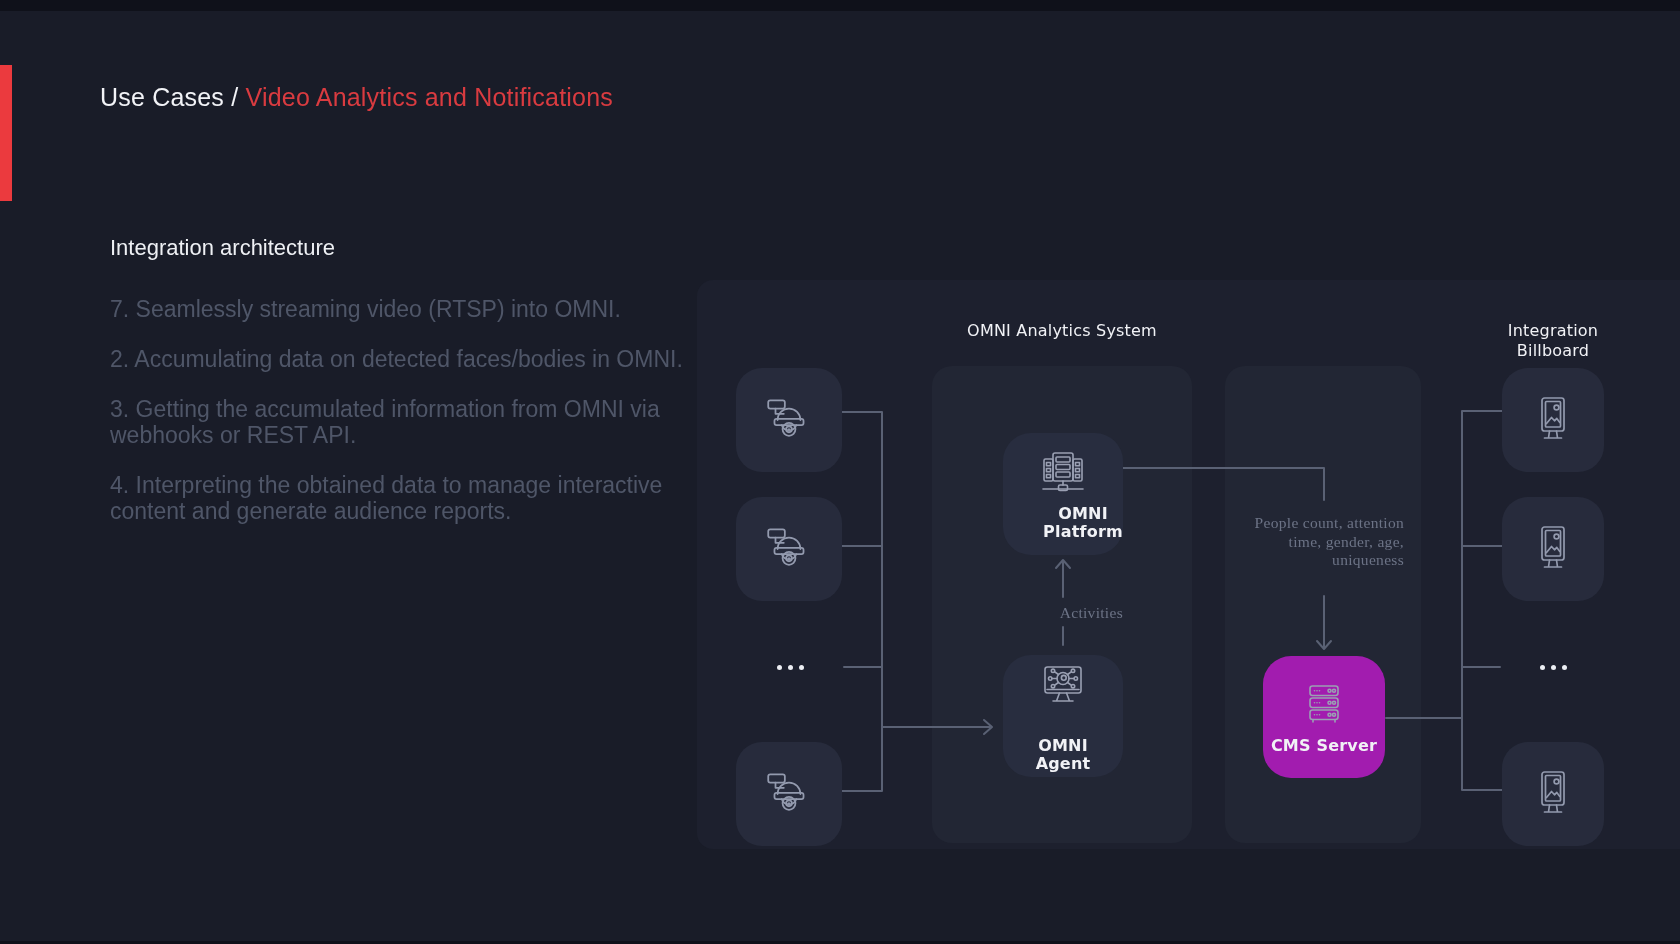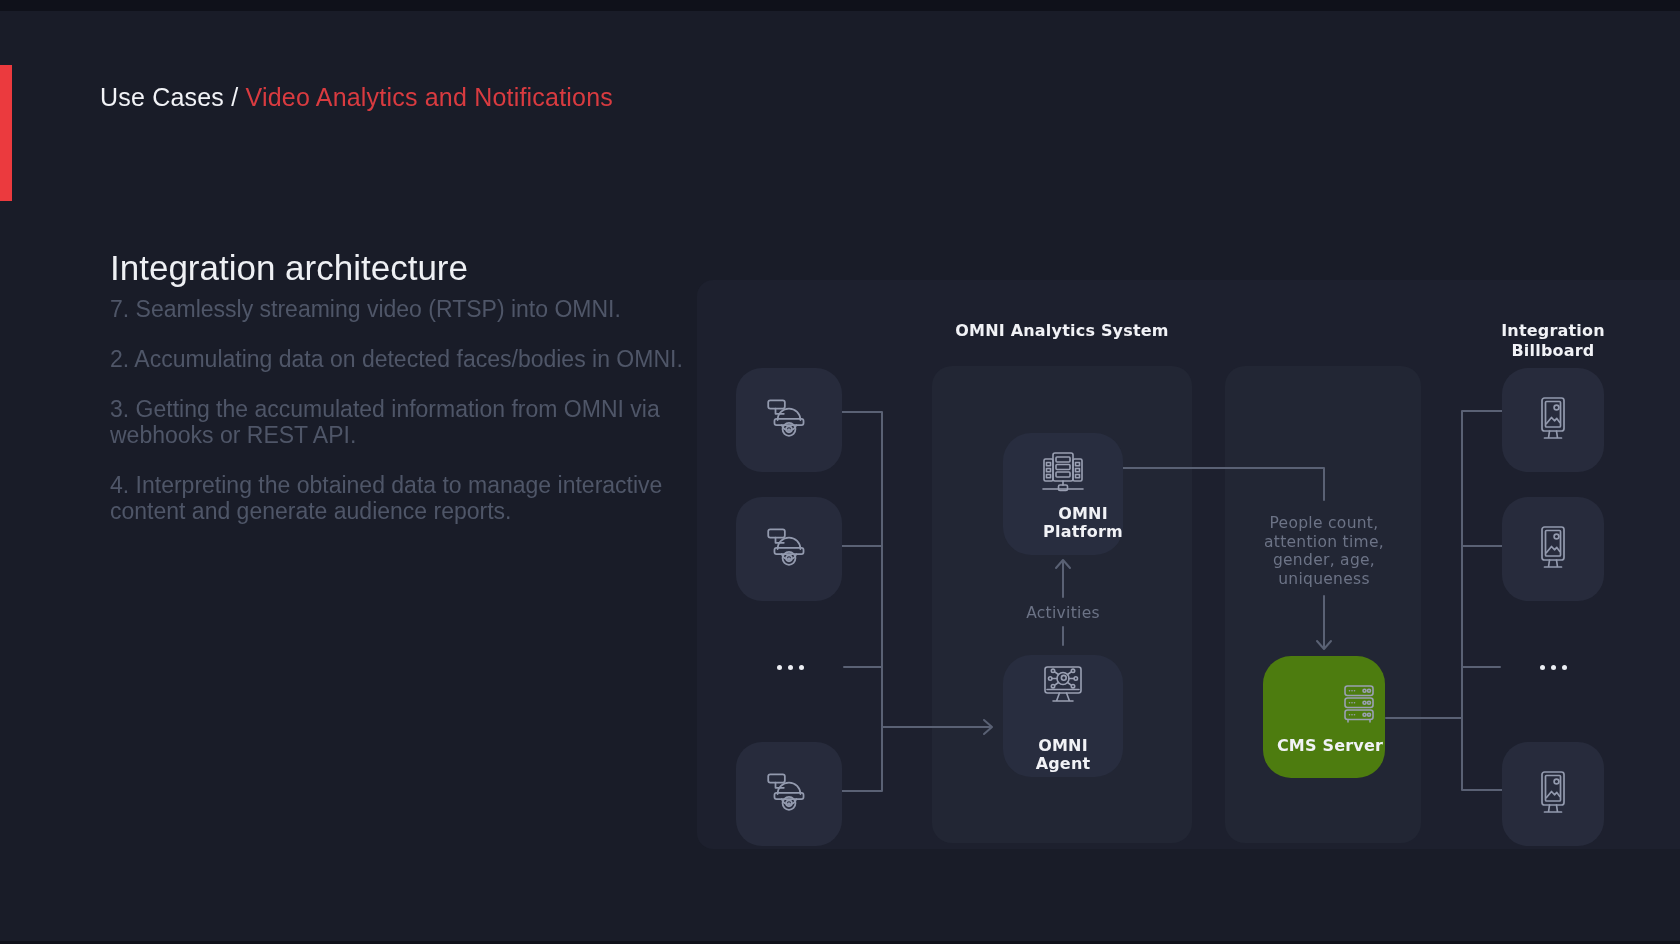--- a/index.html
+++ b/index.html
@@ -5,35 +5,35 @@
   html,body{margin:0;padding:0;background:#0f111a;}
   body{width:1680px;height:944px;overflow:hidden;position:relative;
        font-family:"Liberation Sans",sans-serif;-webkit-font-smoothing:antialiased;}
   .page{position:absolute;inset:0;}
   .abs{position:absolute;}
   .slide{left:0;top:11px;width:1680px;height:930px;background:#191c28;}
   .red-bar{left:0;top:65px;width:12px;height:136px;background:#eb3a3e;}
   .breadcrumb{left:100px;top:81px;font-size:25px;line-height:33px;color:#f2f3f7;letter-spacing:.2px;}
   .breadcrumb .crumb-page{color:#d93b40;}
   .title{left:99px;top:121px;font-size:54px;line-height:62px;color:#f5f6f8;letter-spacing:.2px;}
-  .left-heading{left:110px;top:252px;font-size:35px;line-height:32px;color:#eef0f4;}
+  .left-heading{left:110px;top:232px;font-size:22px;line-height:32px;color:#eef0f4;}
   .left-list{left:110px;top:296px;width:578px;color:#4f5668;font-size:23px;line-height:26px;}
   .left-list .li{margin-bottom:24px;}
   
   .diagram-bg{left:697px;top:280px;width:983px;height:569px;background:#1d202e;border-radius:16px 0 0 16px;}
   .panel{background:#222634;border-radius:20px;}
   .panel-1{left:932px;top:366px;width:260px;height:477px;}
   .panel-2{left:1225px;top:366px;width:196px;height:477px;}
   .tile{background:#272b3c;border-radius:26px;display:flex;flex-direction:column;
         align-items:center;justify-content:center;}
   .tile .nlabel{margin-top:5px;}
   .dfont{font-family:"DejaVu Sans",sans-serif;}
-  .col-label{font-size:16px;line-height:20px;font-weight:700;color:#f1f2f6;text-align:center;letter-spacing:.2px;}
+  .col-label{font-size:16px;line-height:20px;font-weight:400;color:#f1f2f6;text-align:center;letter-spacing:.2px;}
   .nlabel{font-size:16px;line-height:18px;font-weight:600;color:#f1f2f6;text-align:center;letter-spacing:.2px;}
-  .edge-label{font-size:15.5px;line-height:18.5px;color:#6c7386;text-align:center;letter-spacing:.3px;}
+  .edge-label{font-size:15.5px;line-height:18.5px;color:#6c7386;text-align:right;letter-spacing:.3px;font-family:Liberation Serif, serif;}
   .dots{display:flex;align-items:center;justify-content:center;gap:6px;}
   .dots i{width:5px;height:5px;border-radius:50%;background:#eceef3;display:block;}
   svg.connectors{left:0;top:0;pointer-events:none;}
   svg.icon{display:block;}
 </style>
 </head>
 <body>
 
 <div class="page">
 
@@ -156,21 +156,21 @@
         <circle cx="36" cy="10.8" r="1.7"></circle>
       <path d="M30.6 22.5 L34.2 25.2"></path>
         <circle cx="36" cy="26.2" r="1.7"></circle>
       <path d="M22.5 33 L19.5 41 M29.5 33 L32.5 41 M16 41 H36"></path>
     </svg>
     <div class="nlabel dfont" style="width:110px;">OMNI Agent</div>
   </div>
 
   <div class="abs edge-label dfont" style="left:1244px;top:514px;width:160px;">People count, attention time, gender, age, uniqueness</div>
 
-  <div class="abs tile" style="left:1263px;top:656px;width:122px;height:122px;background:#4d7c0f;border-radius:28px;align-items:flex-end;">
+  <div class="abs tile" style="left:1263px;top:656px;width:122px;height:122px;background:#a21caf;border-radius:28px;">
     <svg class="icon" width="52" height="52" viewBox="0 0 52 52" fill="none" stroke="#9aa0b3" stroke-width="1.6" stroke-linecap="round" stroke-linejoin="round">
       <rect x="12" y="6" width="28" height="9.5" rx="2.5"></rect>
       <rect x="12" y="18" width="28" height="9.5" rx="2.5"></rect>
       <rect x="12" y="30" width="28" height="9.5" rx="2.5"></rect>
       <g fill="#9aa0b3" stroke="none">
         <circle cx="16.5" cy="10.8" r=".8"></circle>
           <circle cx="19" cy="10.8" r=".8"></circle>
           <circle cx="21.5" cy="10.8" r=".8"></circle>
         <circle cx="16.5" cy="22.8" r=".8"></circle>
           <circle cx="19" cy="22.8" r=".8"></circle>

